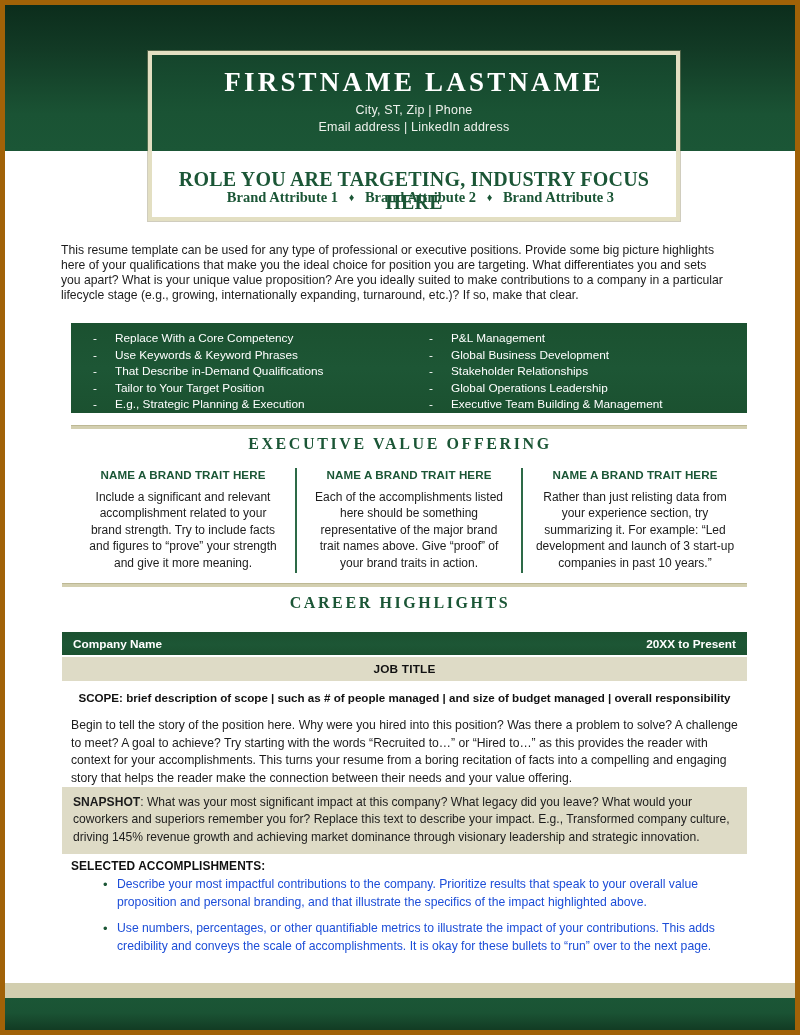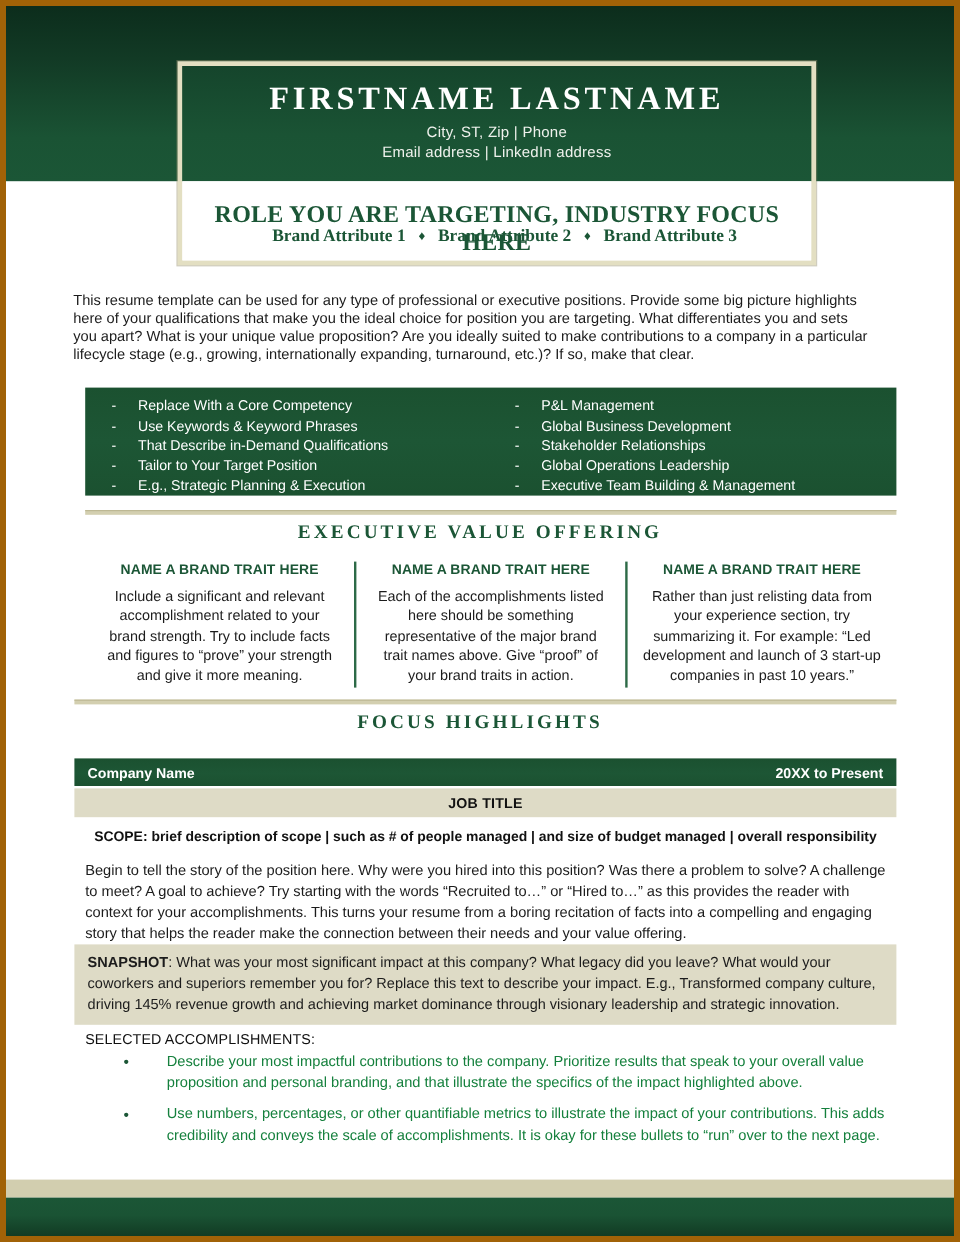--- a/index.html
+++ b/index.html
@@ -204,21 +204,21 @@
     font-size: 12.1px;
     line-height: 17.4px;
     color: #1c1c1c;
   }
   .snapshot b { font-weight: bold; }
 
   .sel-head {
     position: absolute;
     left: 66px; top: 854px;
     font-size: 11.9px;
-    font-weight: normal;
+    font-weight: bold;
     color: #111;
     letter-spacing: .1px;
   }
   .bullets {
     position: absolute;
     left: 66px; top: 871px; width: 668px;
   }
   .bullet {
     display: flex;
     margin-bottom: 9px;
@@ -227,22 +227,21 @@
     flex: 0 0 46px;
     color: #1b5636;
     font-size: 13px;
     padding-left: 32px;
     line-height: 17.6px;
   }
   .bullet-text {
     flex: 1;
     font-size: 12.2px;
     line-height: 17.6px;
-    color: #15803d;
-    margin-left: 22px;
+    color: #1d4ed8;
   }
 
   
   .bottom-cream {
     position: absolute;
     left: 0; top: 978px; width: 800px; height: 15px;
     background: #d2ceaf;
   }
   .bottom-green {
     position: absolute;
@@ -338,21 +337,21 @@
       <div class="evo-head">NAME A BRAND TRAIT HERE</div>
       <div class="evo-body">Each of the accomplishments listed here should be something representative of the major brand trait names above. Give “proof” of your brand traits in action.</div>
     </div>
     <div class="evo-col">
       <div class="evo-head">NAME A BRAND TRAIT HERE</div>
       <div class="evo-body">Rather than just relisting data from your experience section, try summarizing it. For example: “Led development and launch of 3 start-up companies in past 10 years.”</div>
     </div>
   </div>
 
   <div class="divider" style="left:57px; top:578px; width:685px;"></div>
-  <div class="section-title" style="top:589px;">FOCUS HIGHLIGHTS</div>
+  <div class="section-title" style="top:589px;">CAREER HIGHLIGHTS</div>
 
   <div class="company-bar">
     <span>Company Name</span>
     <span class="spacer"></span>
     <span>20XX to Present</span>
   </div>
 
   <div class="jobtitle-bar">JOB TITLE</div>
 
   <div class="scope">SCOPE: brief description of scope | such as # of people managed | and size of budget managed | overall responsibility</div>

